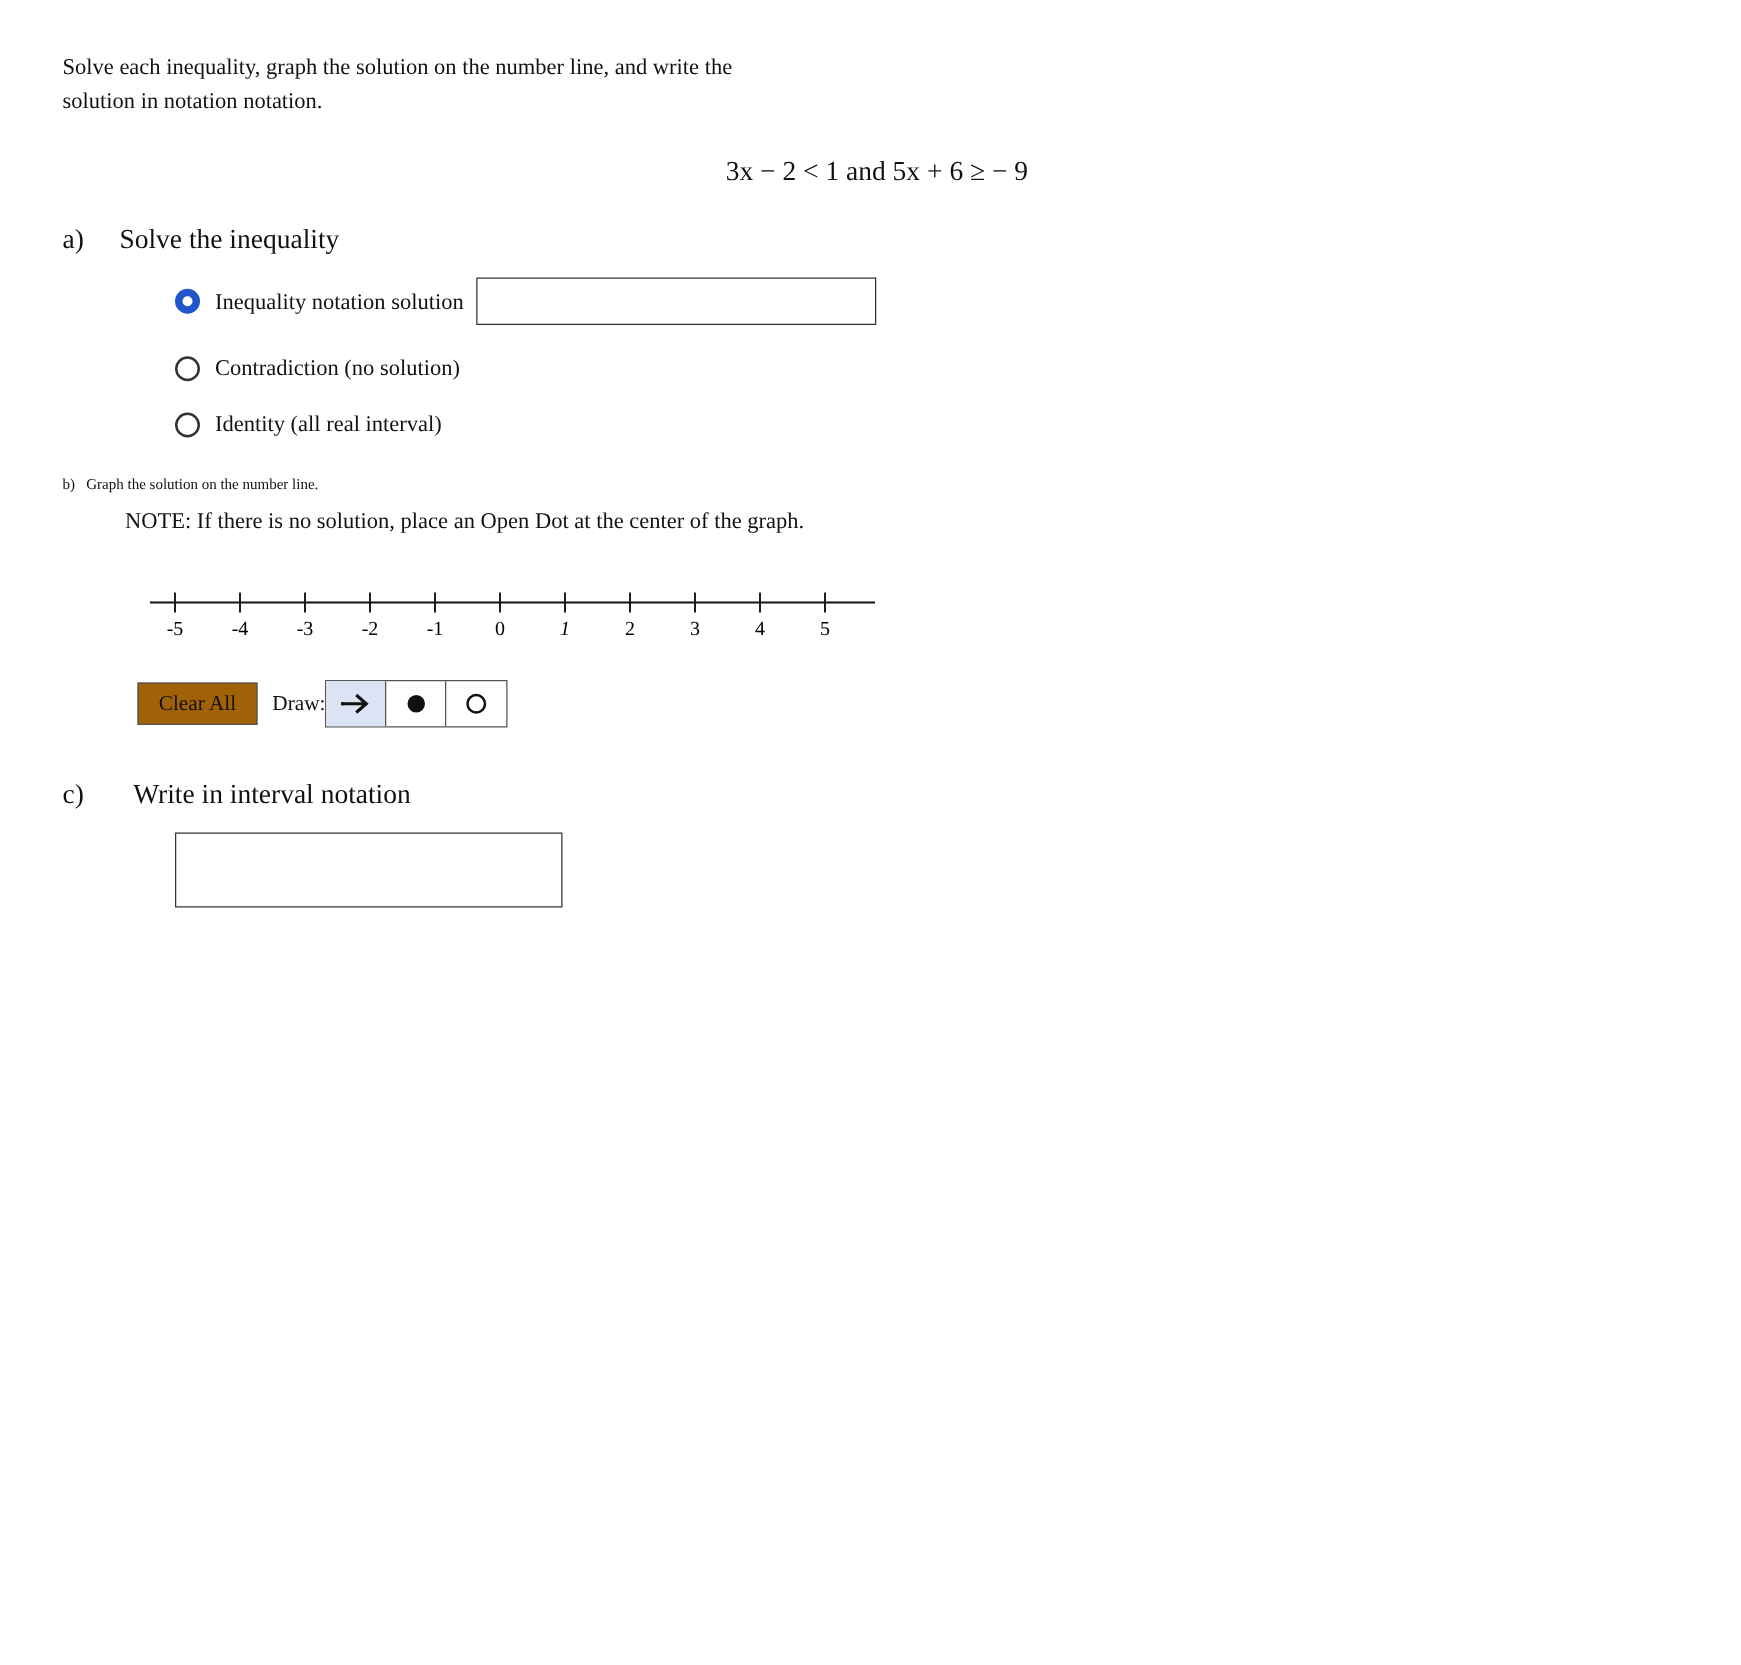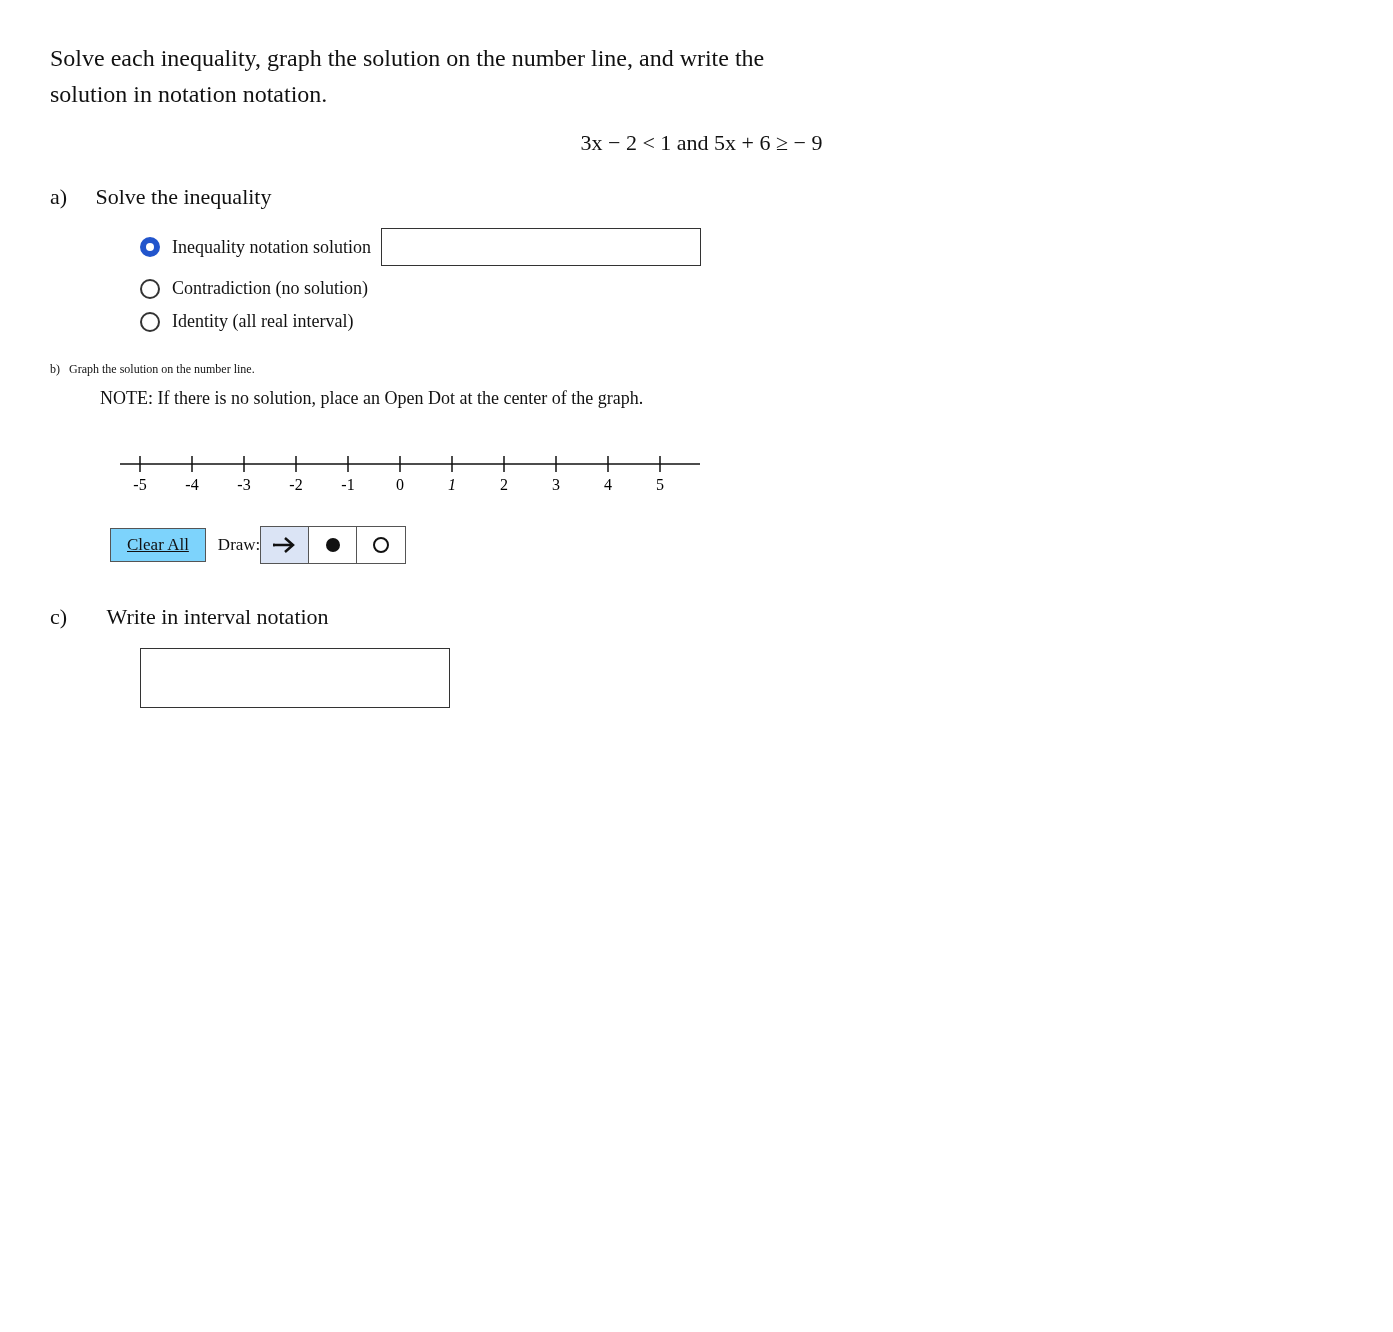--- a/index.html
+++ b/index.html
@@ -11,23 +11,23 @@
     body {
       background: #fff;
       font-family: 'Times New Roman', Times, serif;
       font-size: 18px;
       color: #111;
       padding: 40px 50px;
       max-width: 1393px;
     }
 
     .instructions {
-      font-size: 24px;
+      font-size: 18px;
       line-height: 1.5;
-      margin-bottom: 18px;
+      margin-bottom: 30px;
     }
 
     .equation {
       font-size: 22px;
       margin-bottom: 28px;
       margin-left: 10px;
       text-align: center;
     }
 
     .part-label {
@@ -39,21 +39,21 @@
     .part-label span {
       display: inline-block;
       min-width: 40px;
     }
 
     .radio-group {
       margin-left: 90px;
       margin-bottom: 30px;
       display: flex;
       flex-direction: column;
-      gap: 12px;
+      gap: 24px;
     }
 
     .radio-item {
       display: flex;
       align-items: center;
       gap: 12px;
       font-size: 18px;
     }
 
     .radio-circle {
@@ -127,27 +127,26 @@
     .toolbar {
       display: flex;
       align-items: center;
       gap: 0;
       margin-left: 60px;
       margin-bottom: 40px;
     }
 
     .clear-all-btn {
       border: 1.5px solid #555;
-      background: #7dd3fc;
+      background: #a16207;
       padding: 6px 16px;
       font-size: 17px;
       font-family: 'Times New Roman', Times, serif;
       cursor: pointer;
       color: #111;
-      text-decoration: underline;
     }
 
     .draw-label {
       font-size: 17px;
       margin-left: 12px;
       margin-right: 0;
       font-family: 'Times New Roman', Times, serif;
     }
 
     .draw-tools {

